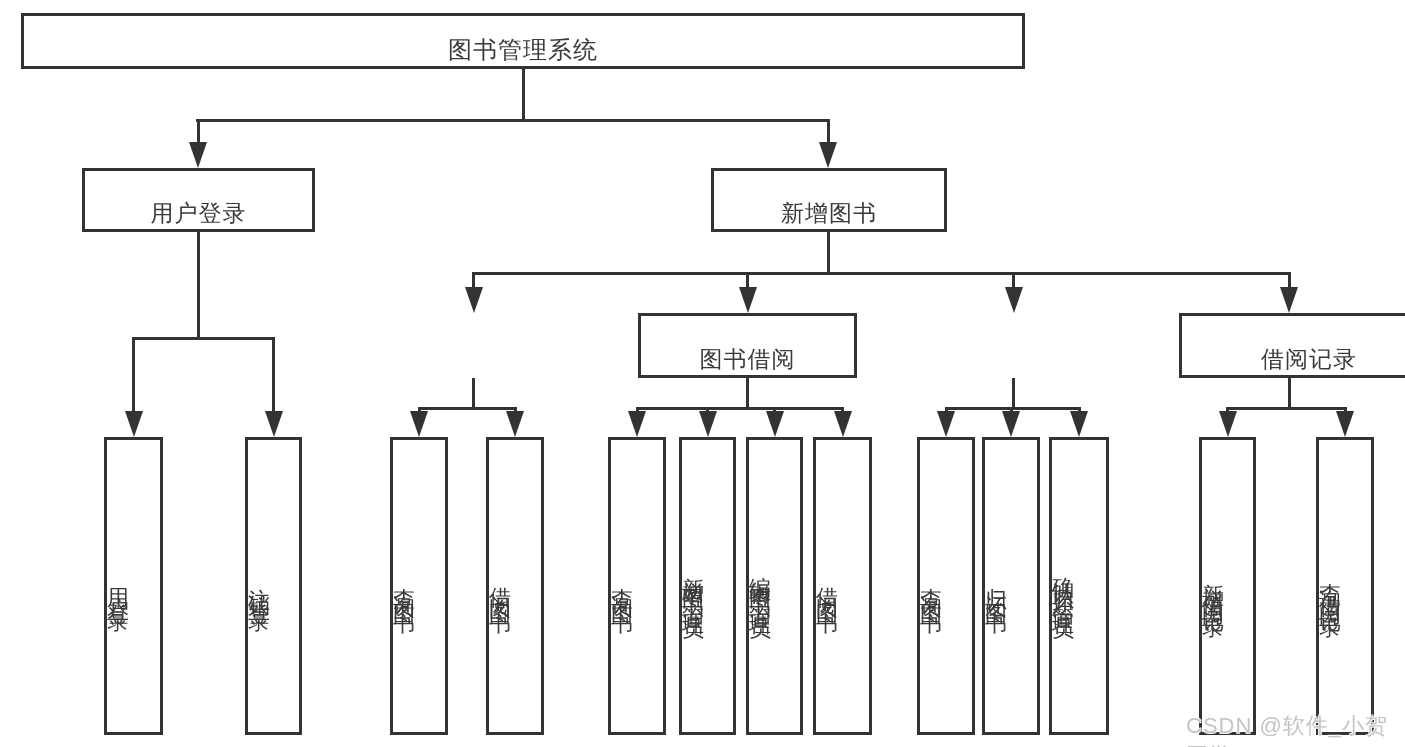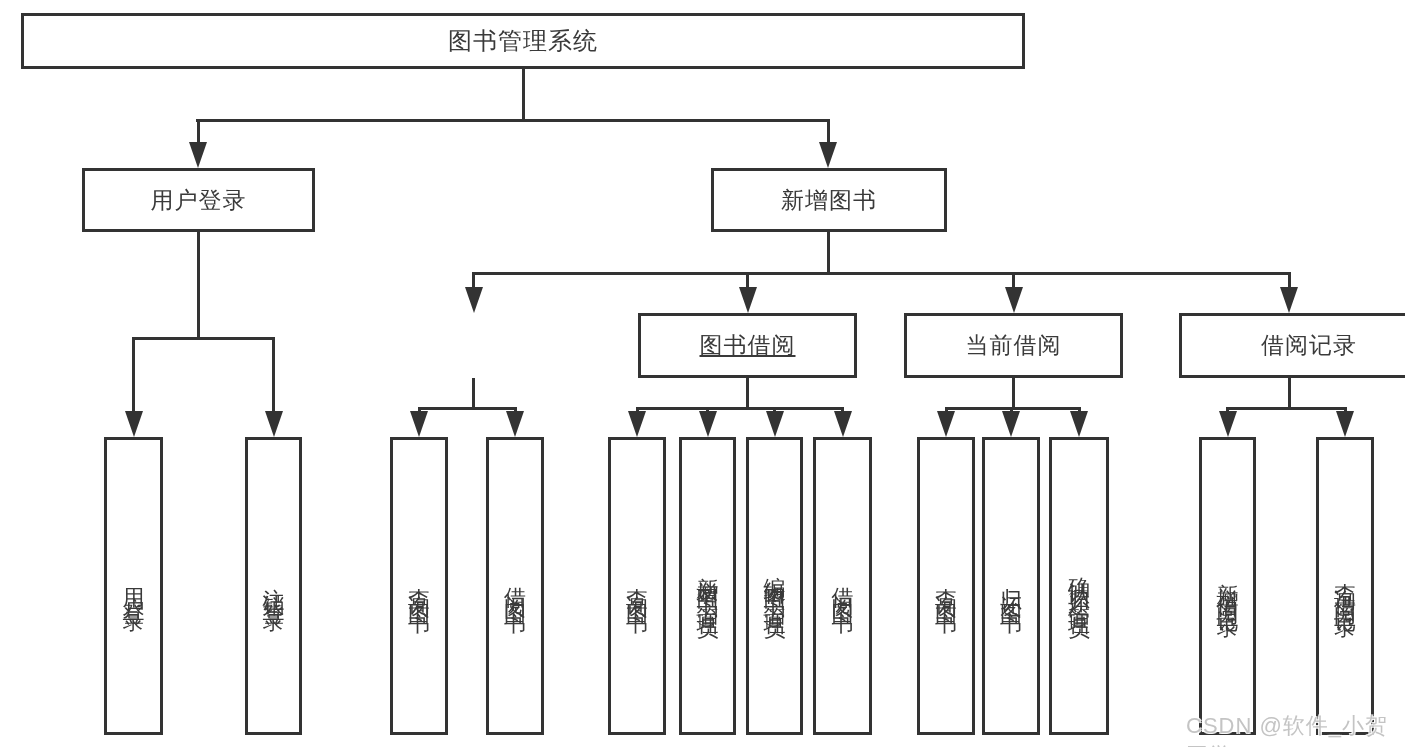--- a/index.html
+++ b/index.html
@@ -9,21 +9,21 @@
     --wm:#c4c4c4;
   }
   html,body{margin:0;padding:0;background:var(--bg);}
   .stage{
     position:relative;width:1405px;height:747px;background:var(--bg);
     font-family:"Liberation Sans","DejaVu Sans",sans-serif;color:var(--text);
     overflow:hidden;
   }
   .box{
     position:absolute;box-sizing:border-box;border:3px solid var(--line);
-    background:var(--bg);display:flex;align-items:center;justify-content:center;
+    background:var(--bg);display:flex;align-items:flex-end;justify-content:center;
     font-size:23px;letter-spacing:1px;white-space:nowrap;
   }
   .vbox{
     writing-mode:vertical-rl;text-orientation:mixed;
     font-size:22px;letter-spacing:8px;line-height:1;
     white-space:normal;
   }
   .hl{position:absolute;height:3px;background:var(--line);}
   .vl{position:absolute;width:3px;background:var(--line);}
   .ar{
@@ -72,25 +72,22 @@
   <div class="hl" style="left:472px;top:272px;width:818px;"></div>
   <div class="vl" style="left:472px;top:272px;height:20px;"></div>
   <div class="ar" style="left:464.5px;top:287px;"></div>
   <div class="vl" style="left:746px;top:272px;height:20px;"></div>
   <div class="ar" style="left:738.5px;top:287px;"></div>
   <div class="vl" style="left:1012px;top:272px;height:20px;"></div>
   <div class="ar" style="left:1004.5px;top:287px;"></div>
   <div class="vl" style="left:1287.5px;top:272px;height:20px;"></div>
   <div class="ar" style="left:1280px;top:287px;"></div>
 
-  <div class="box" style="left:638px;top:313px;width:219px;height:65px;text-decoration:underline;">
+  <div class="box" style="left:638px;top:313px;width:219px;height:65px;">
     <span>图书借阅</span>
-  </div>
-  <div class="box" style="left:904px;top:313px;width:219px;height:65px;">
-    <span>当前借阅</span>
   </div>
   <div class="box" style="left:1179px;top:313px;width:260px;height:65px;">
     <span>借阅记录</span>
   </div>
 
   <div class="vl" style="left:472px;top:378px;height:29px;"></div>
   <div class="hl" style="left:417.5px;top:407px;width:99px;"></div>
   <div class="vl" style="left:417.5px;top:407px;height:10px;"></div>
   <div class="ar" style="left:410px;top:411px;"></div>
   <div class="vl" style="left:513.5px;top:407px;height:10px;"></div>

